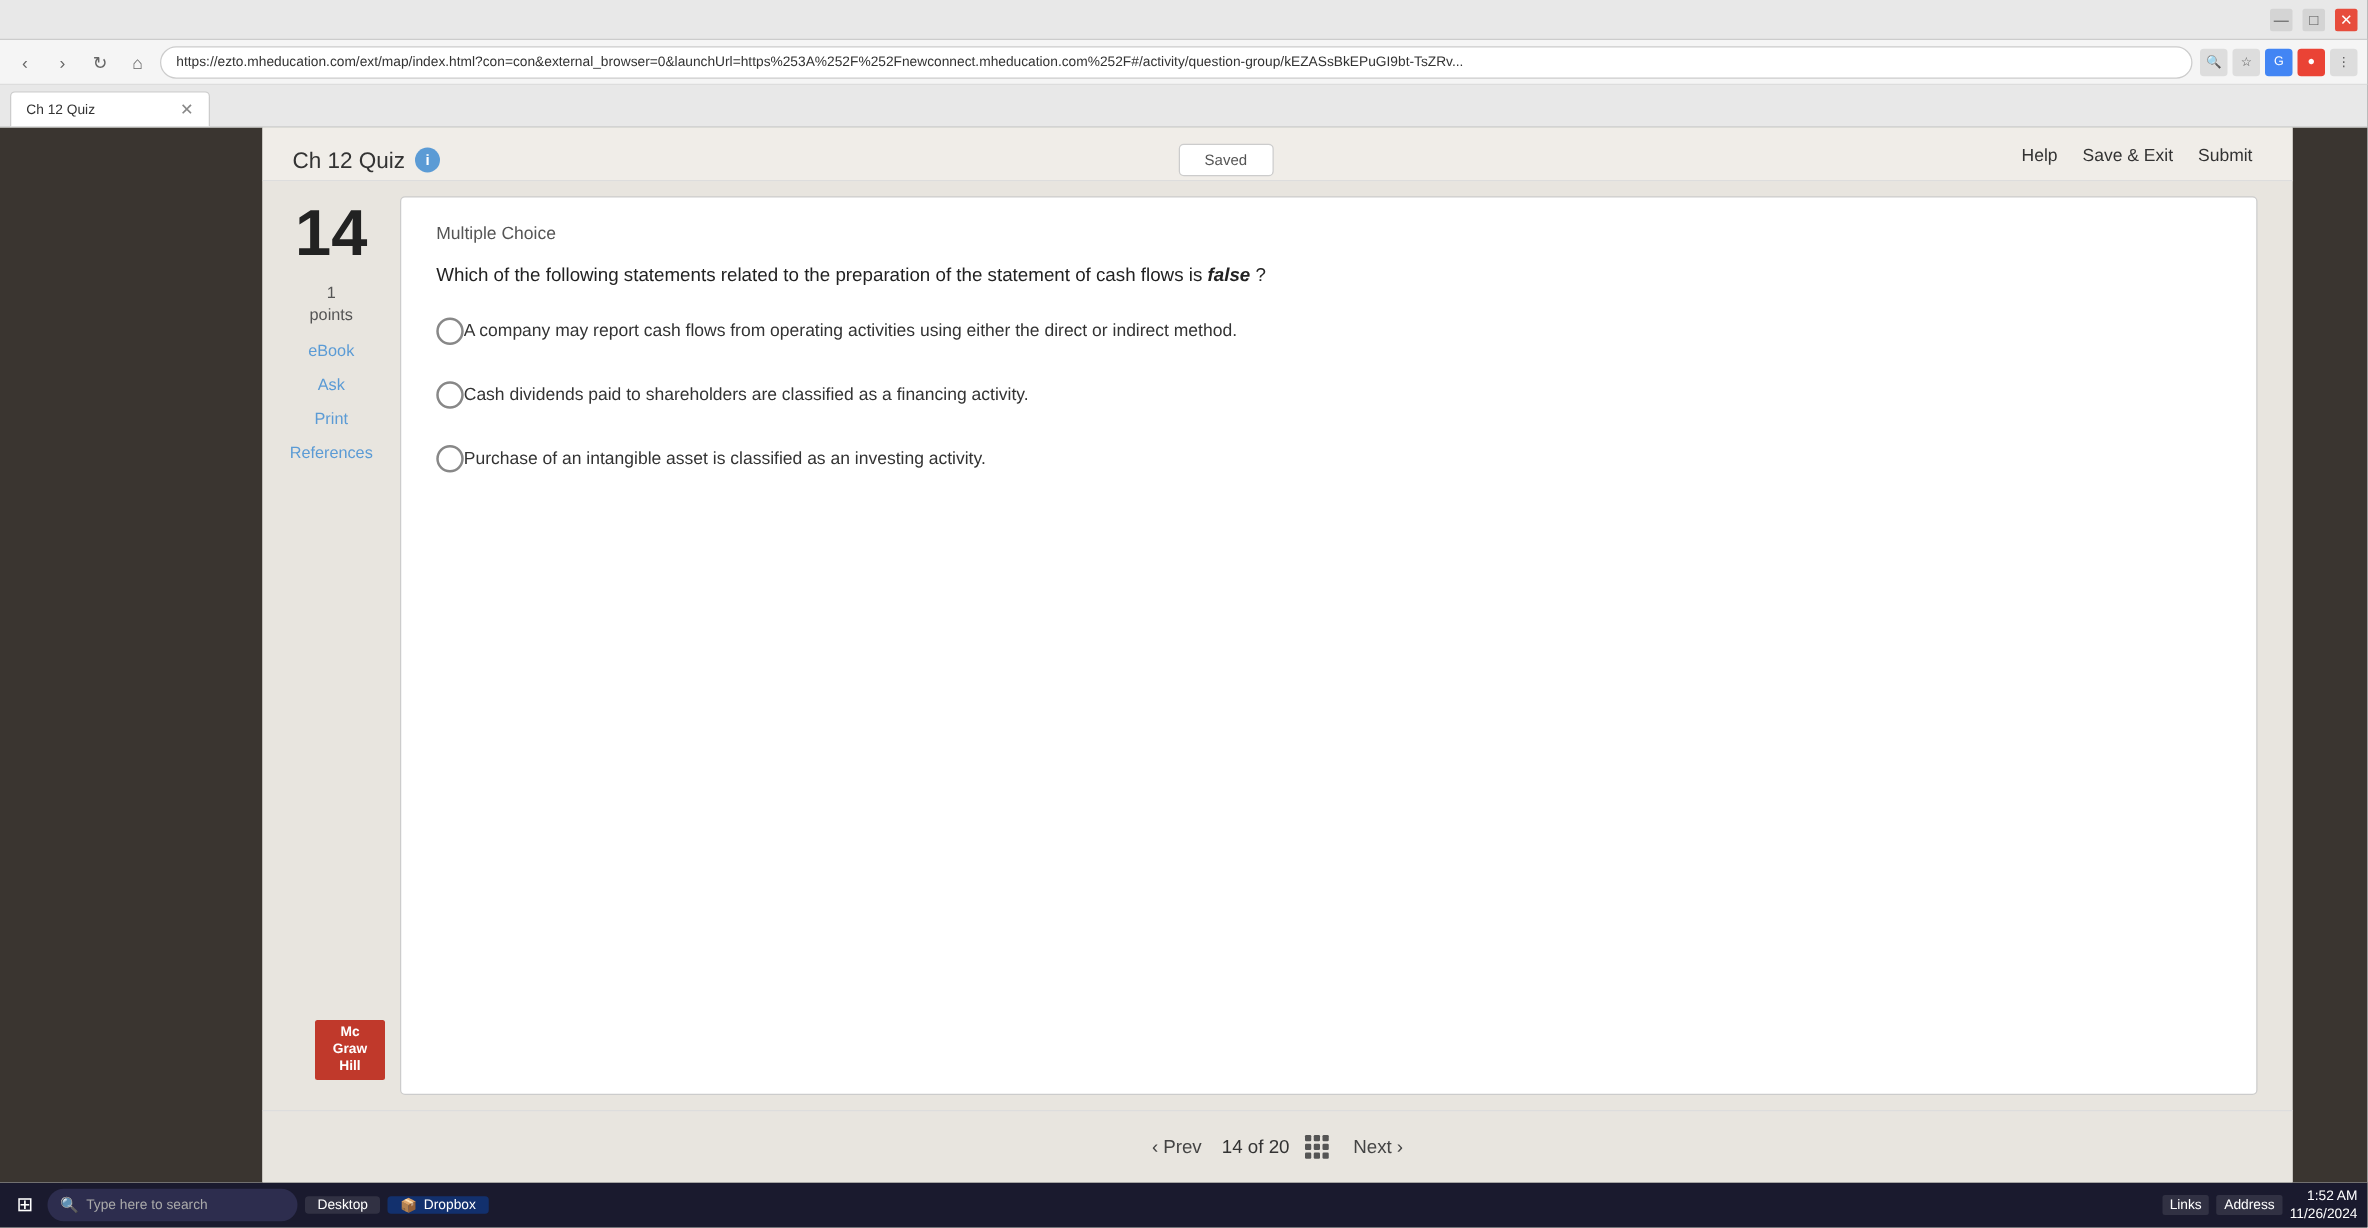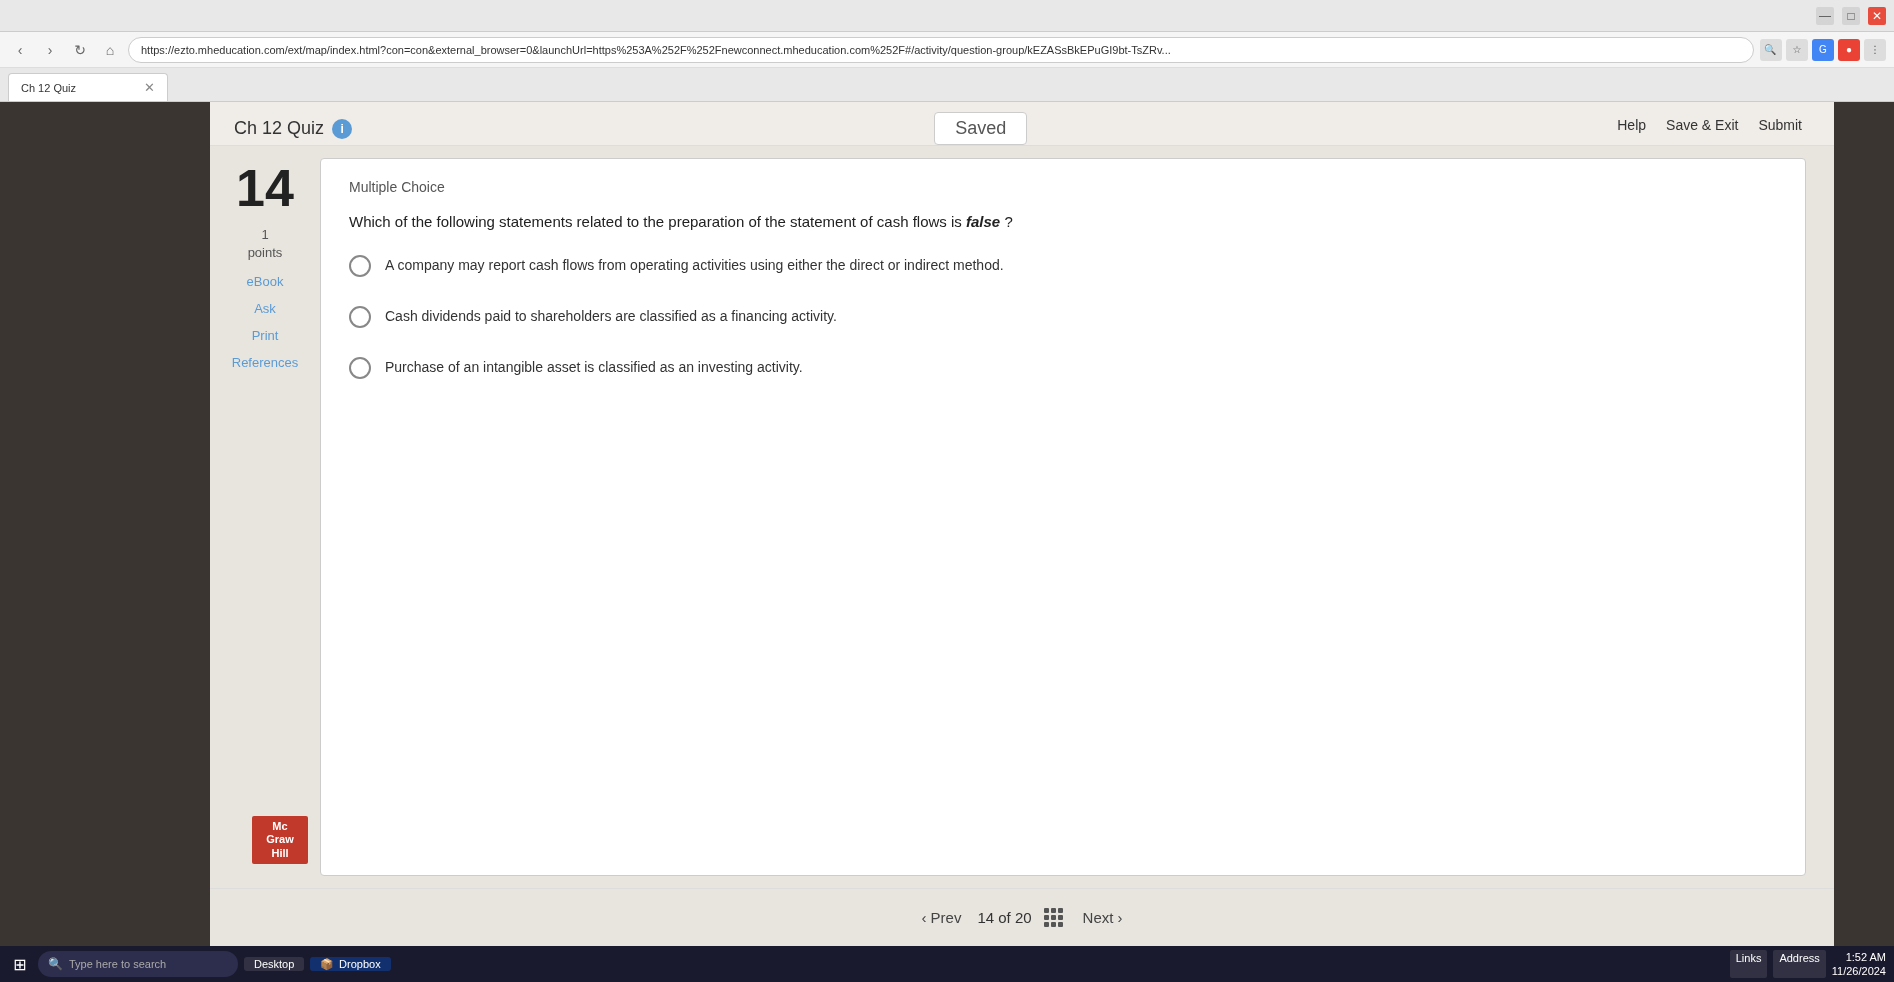--- a/index.html
+++ b/index.html
@@ -159,21 +159,21 @@
       display: flex;
       align-items: center;
       justify-content: center;
       cursor: pointer;
     }
     .saved-btn {
       background: white;
       border: 1px solid #ccc;
       border-radius: 4px;
       padding: 5px 20px;
-      font-size: 18px;
+      font-size: 12px;
       color: #555;
       cursor: pointer;
     }
     .header-actions {
       display: flex;
       gap: 4px;
       align-items: center;
       padding-bottom: 8px;
     }
     .header-action-btn {
@@ -275,21 +275,20 @@
       line-height: 1.5;
     }
     .question-text em {
       font-style: italic;
       font-weight: bold;
     }
 
     .answer-option {
       display: flex;
       align-items: center;
-      gap: 14px;
       margin-bottom: 28px;
       cursor: pointer;
     }
     .radio-btn {
       width: 22px; height: 22px;
       border: 2px solid #888;
       border-radius: 50%;
       flex-shrink: 0;
       margin-top: 1px;
       background: white;
@@ -400,20 +399,21 @@
       font-size: 11px;
       display: flex;
       align-items: center;
       gap: 5px;
       cursor: pointer;
       border: none;
     }
     .taskbar-right {
       margin-left: auto;
       display: flex;
+      align-items: center;
       gap: 6px;
       color: white;
       font-size: 11px;
     }
     .taskbar-time {
       text-align: right;
       line-height: 1.3;
     }
   </style>
 </head>

